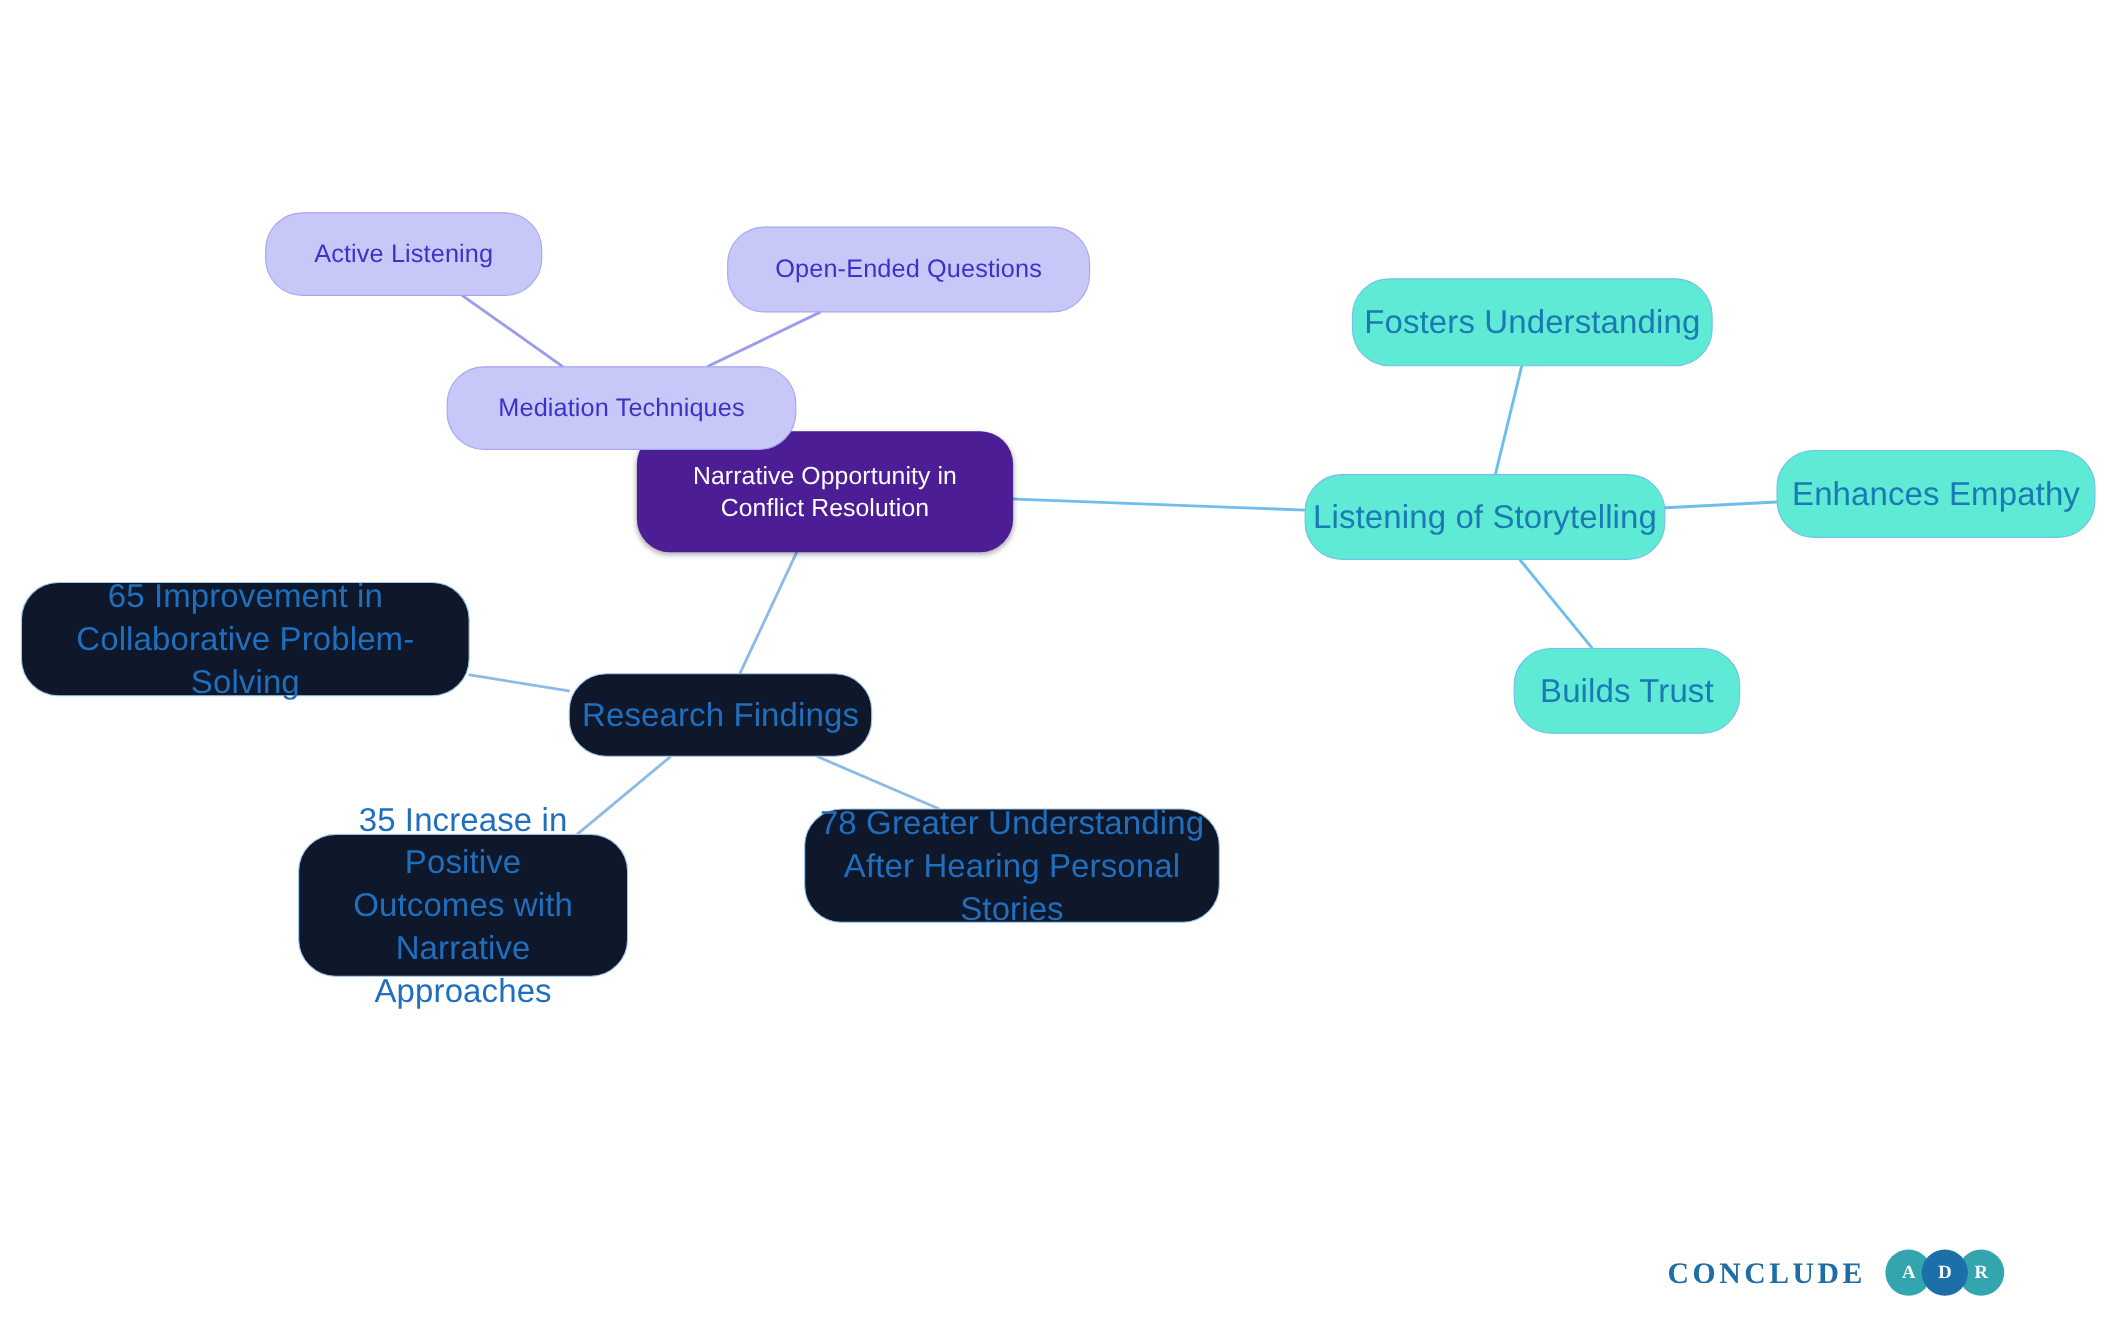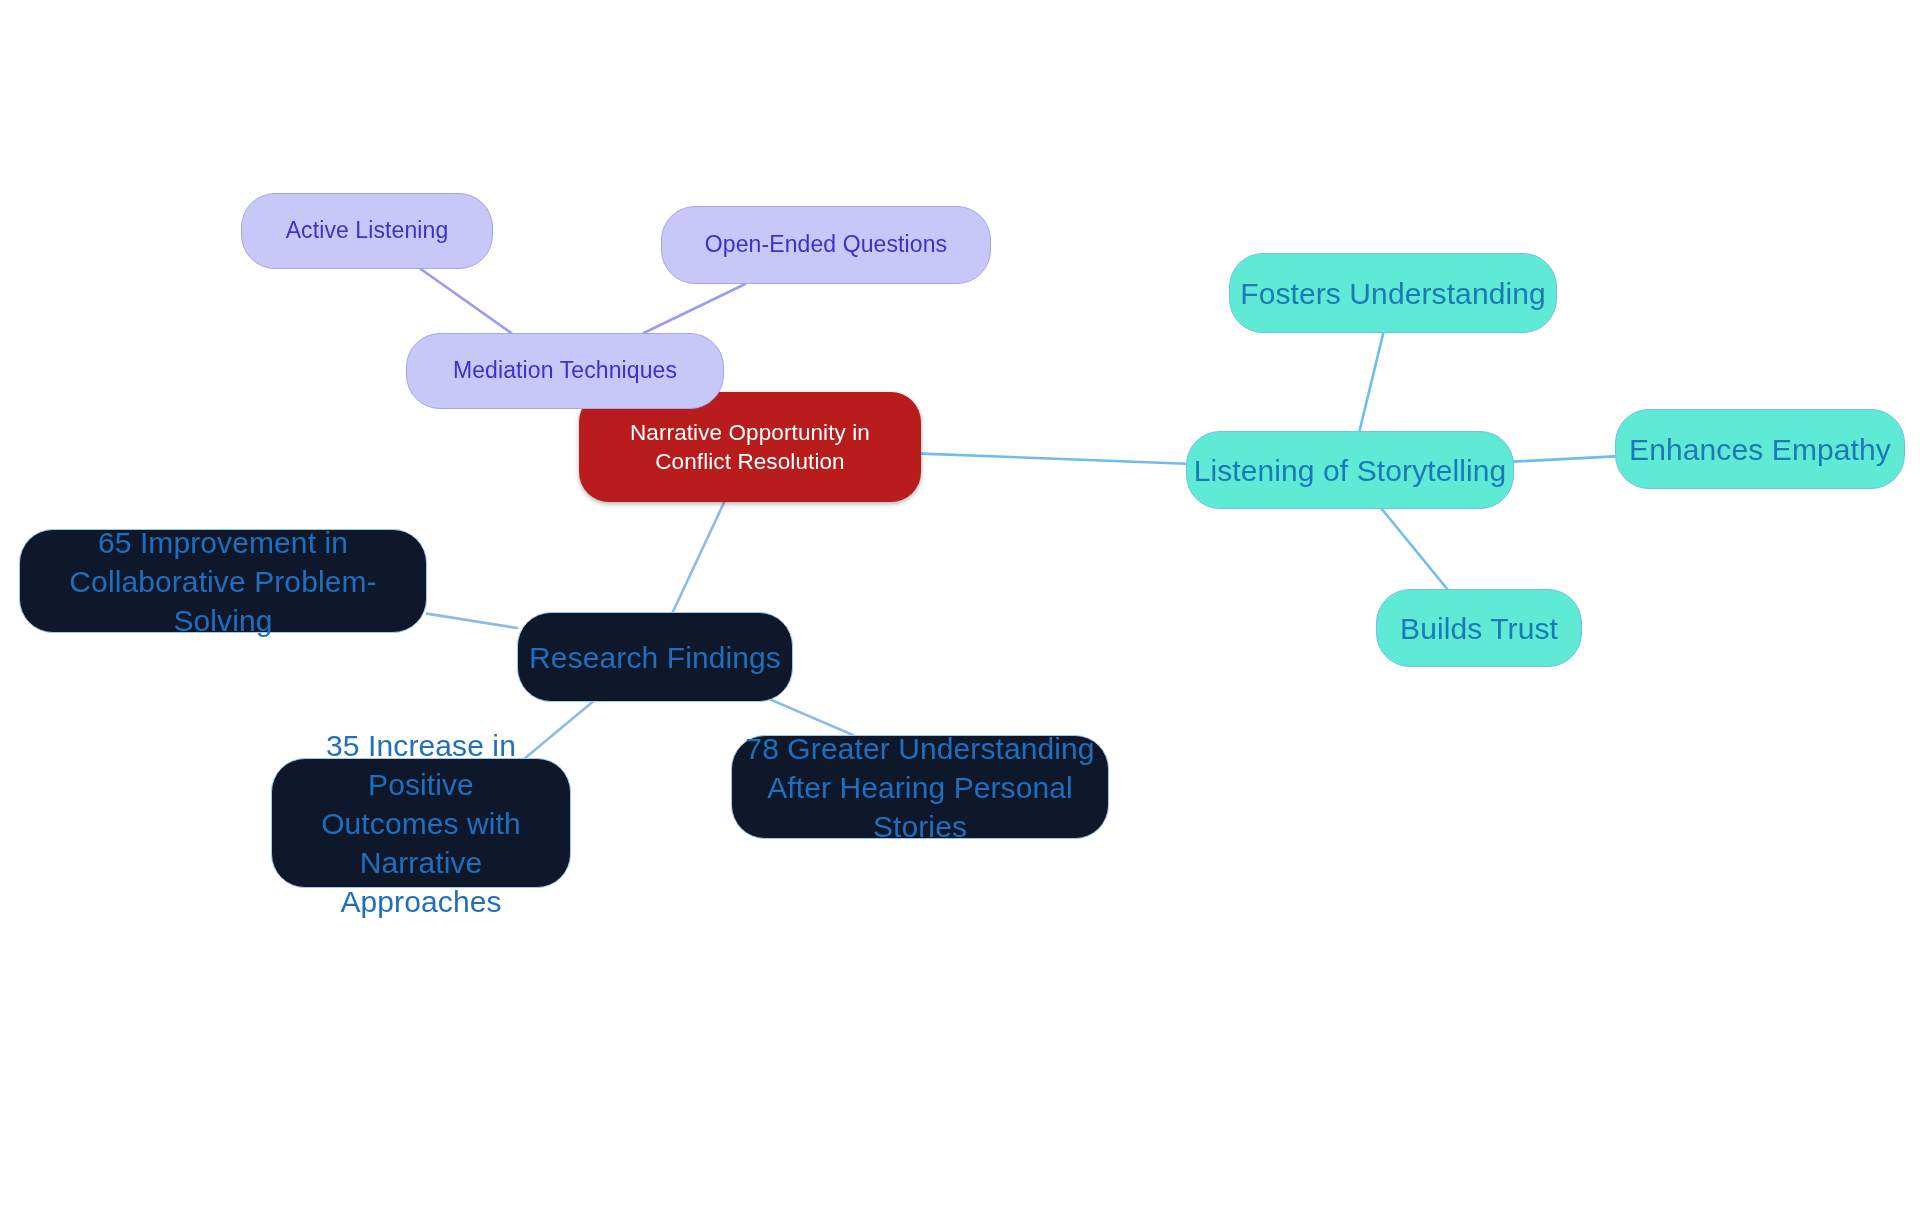--- a/index.html
+++ b/index.html
@@ -37,21 +37,21 @@
     align-items: center;
     justify-content: center;
     text-align: center;
     border-radius: 34px;
     line-height: 1.30;
     white-space: pre-line;
     letter-spacing: 0.1px;
   }
 
   .node.root {
-    background: #b91c1c;
+    background: #4c1d95;
     color: #ffffff;
     border: none;
     border-radius: 30px;
     font-size: 22.5px;
     box-shadow: 0 2px 5px rgba(0,0,0,0.30);
   }
 
   .node.purple {
     background: #c7c8f8;
     border: 1.3px solid #a4a6ef;
@@ -131,24 +131,32 @@
   <div id="nodes">
       <div class="node root" style="left: 579px; top: 392px; width: 342px; height: 110px;"><span>Narrative Opportunity in
 Conflict Resolution</span></div>
       <div class="node purple" style="left: 406px; top: 333px; width: 318px; height: 76px;"><span>Mediation Techniques</span></div>
       <div class="node purple" style="left: 241px; top: 193px; width: 252px; height: 76px;"><span>Active Listening</span></div>
       <div class="node purple" style="left: 661px; top: 206px; width: 330px; height: 78px;"><span>Open-Ended Questions</span></div>
       <div class="node blue" style="left: 1186px; top: 431px; width: 328px; height: 78px;"><span>Listening of Storytelling</span></div>
       <div class="node blue" style="left: 1229px; top: 253px; width: 328px; height: 80px;"><span>Fosters Understanding</span></div>
       <div class="node blue" style="left: 1615px; top: 409px; width: 290px; height: 80px;"><span>Enhances Empathy</span></div>
       <div class="node blue" style="left: 1376px; top: 589px; width: 206px; height: 78px;"><span>Builds Trust</span></div>
-      <div class="node blue-pale" style="left: 517px; top: 612px; width: 276px; height: 90px;"><span>Research Findings</span></div>
+      <div class="node blue-pale" style="left: 517px; top: 612px; width: 276px; height: 76px;"><span>Research Findings</span></div>
       <div class="node blue-pale" style="left: 19px; top: 529px; width: 408px; height: 104px;"><span>65 Improvement in
 Collaborative Problem-Solving</span></div>
       <div class="node blue-pale" style="left: 271px; top: 758px; width: 300px; height: 130px;"><span>35 Increase in Positive
 Outcomes with Narrative
 Approaches</span></div>
       <div class="node blue-pale" style="left: 731px; top: 735px; width: 378px; height: 104px;"><span>78 Greater Understanding
 After Hearing Personal Stories</span></div>
     </div>
 
+  <div id="brand" style="left:1516px; top:1136px;">
+    <div id="brand-word">CONCLUDE</div>
+    <div id="brand-marks">
+      <div class="brand-circle c1">A</div>
+      <div class="brand-circle c2">D</div>
+      <div class="brand-circle c3">R</div>
+    </div>
+  </div>
 
 </div>
 
 </body></html>

